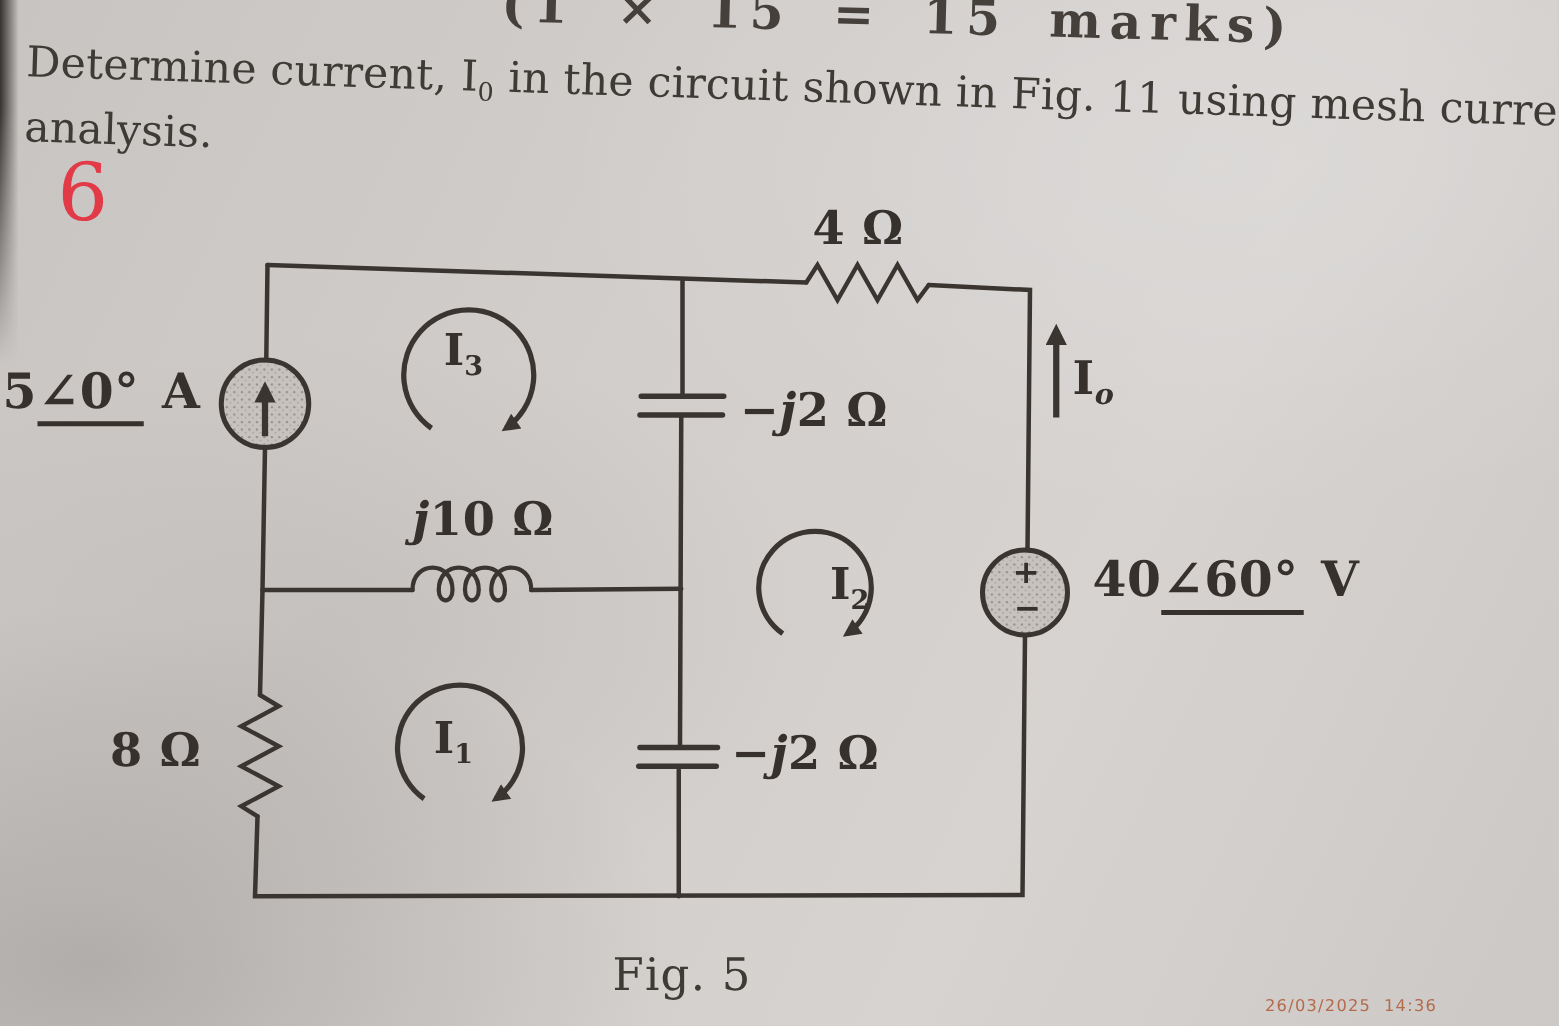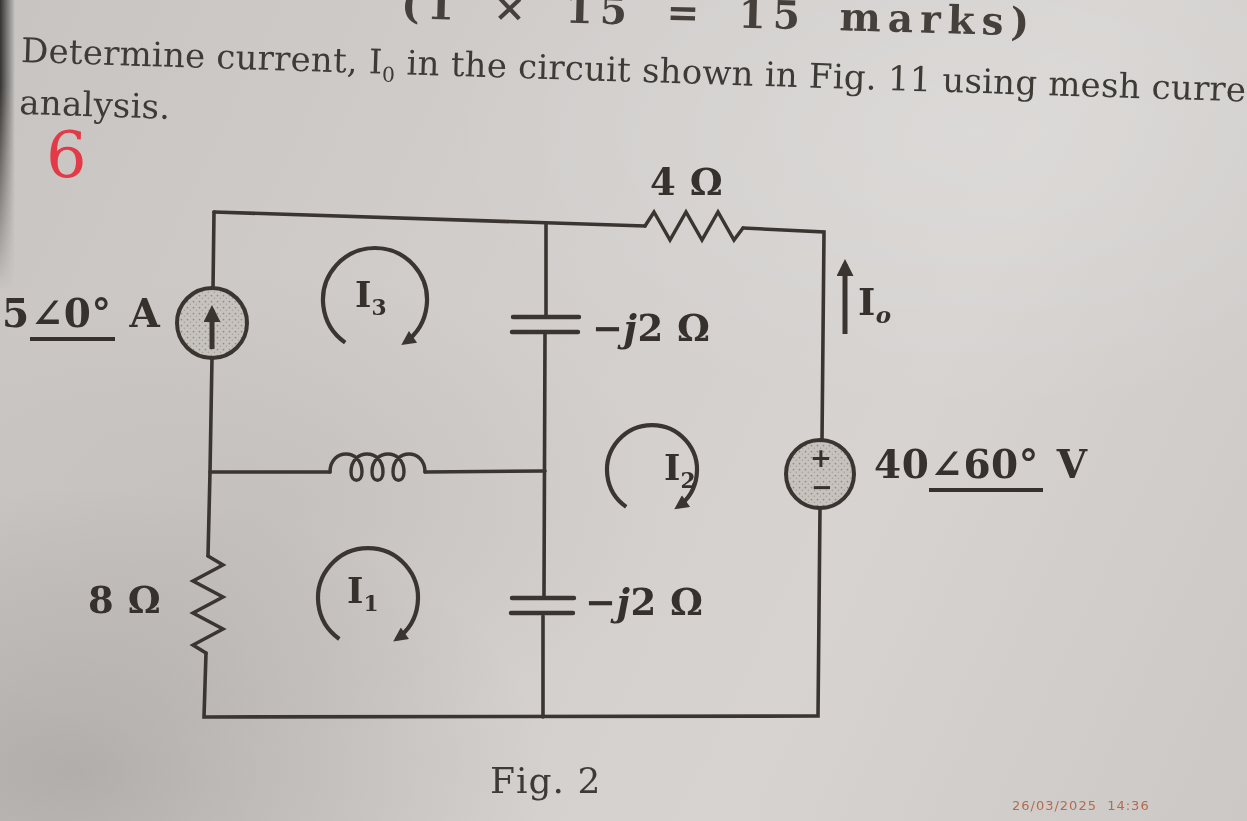--- a/index.html
+++ b/index.html
@@ -56,21 +56,21 @@
   .lbl-ctop {left:592px;top:306px;}
   .lbl-l    {left:330px;top:393px;}
   .lbl-r8   {left:88px; top:578px;}
   .lbl-cbot {left:585px;top:580px;}
   .lbl-isrc {left:2px;  top:290px;font-size:39px;}
   .lbl-vsrc {left:874px;top:441px;font-size:39px;}
   .lbl-io   {left:858px;top:280px;}
   .lbl-io sub{font-style:italic;}
   .mesh{position:absolute;font-weight:700;font-size:35px;color:#36312c;}
   .mesh sub{font-size:0.62em;line-height:0;}
-  .lbl-i3{left:355px;top:274px;text-align:right;}
+  .lbl-i3{left:355px;top:260px;text-align:right;}
   .lbl-i2{left:664px;top:447px;}
   .lbl-i1{left:347px;top:570px;}
   .vs-sign{position:absolute;font-weight:700;color:#36312c;font-family:"DejaVu Sans","Liberation Sans",sans-serif;}
   .vs-plus {left:810px;top:443px;font-size:26px;}
   .vs-minus{left:811px;top:472px;font-size:26px;}
   .figcap{
     position:absolute;left:490px;top:760px;
     font-size:36px;color:#3e3a35;letter-spacing:1px;
   }
   .timestamp{
@@ -142,34 +142,35 @@
       <path marker-end="url(#arr)" d="M345.2,342.6 A52,52 0 1 1 404.8,342.6"></path>
       <path marker-end="url(#arr)" d="M626.2,506.9 A45,45 0 1 1 677.8,506.9"></path>
       <path marker-end="url(#arr)" d="M339.3,639 A50,50 0 1 1 396.7,639"></path>
     </g>
   </svg>
 
   <div class="lbl lbl-r4">4 Ω</div>
 
   <div class="lbl lbl-ctop"><span>−</span><span class="j">j</span><span>2 Ω</span></div>
 
+  <div class="lbl lbl-l"><span class="j">j</span><span>10 Ω</span></div>
 
   <div class="lbl lbl-r8">8 Ω</div>
 
   <div class="lbl lbl-cbot"><span>−</span><span class="j">j</span><span>2 Ω</span></div>
 
   <div class="lbl lbl-isrc"><span>5</span><span class="ang">∠0°</span> <span>A</span></div>
 
   <div class="lbl lbl-vsrc"><span>40</span><span class="ang">∠60°</span> <span>V</span></div>
 
   <div class="vs-sign vs-plus">+</div>
   <div class="vs-sign vs-minus">−</div>
 
   <div class="lbl lbl-io"><span>I</span><sub>o</sub></div>
 
   <div class="mesh lbl-i3"><span>I</span><sub>3</sub></div>
   <div class="mesh lbl-i2"><span>I</span><sub>2</sub></div>
   <div class="mesh lbl-i1"><span>I</span><sub>1</sub></div>
 
-  <div class="figcap">Fig. 2</div>
+  <div class="figcap">Fig. 5</div>
 
   <div class="timestamp">26/03/2025  14:36</div>
 </div>
 
 </body></html>

